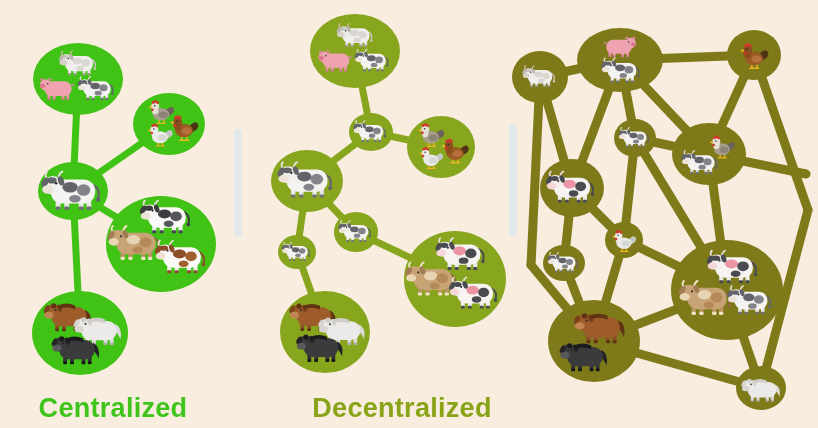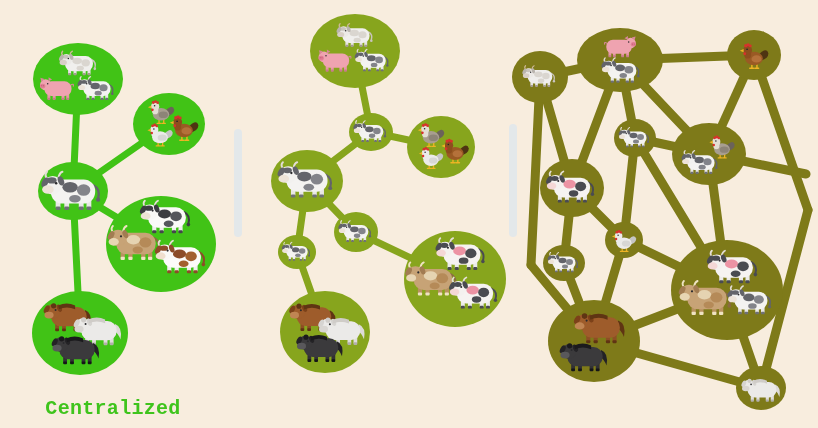--- a/index.html
+++ b/index.html
@@ -3,24 +3,24 @@
 <meta charset="utf-8">
 <style>
   html,body{margin:0;padding:0;}
   body{font-family:"Liberation Sans", sans-serif;}
   .canvas{position:relative;width:818px;height:428px;overflow:hidden;}
   .canvas svg{position:absolute;left:0;top:0;}
   .net-label{
     position:absolute;
     transform:translate(-50%,-50%);
     font-weight:bold;
-    font-size:20px;
+    font-size:27px;
     letter-spacing:.3px;
     white-space:nowrap;
-    font-family:Liberation Mono, monospace;
+    font-family:Liberation Sans, sans-serif;
   }
   .divider{position:absolute;border-radius:4px;}
 </style>
 </head>
 <body>
 
 <div class="canvas" id="canvas" style="background: rgb(248, 237, 222);">
   <svg id="net-svg" width="818" height="428" viewBox="0 0 818 428">
       <g>
         <line x1="78" y1="79" x2="73" y2="191" stroke="#41c316" stroke-width="7" stroke-linecap="round"></line>
@@ -985,15 +985,16 @@
           <ellipse cx="-29" cy="-10" rx="3.2" ry="5.5" fill="#d6d4d1" transform="rotate(28 -29 -10)"></ellipse>
           <ellipse cx="-12.5" cy="-11.5" rx="3" ry="5" fill="#d6d4d1" transform="rotate(-22 -12.5 -11.5)"></ellipse>
           <path d="M-14,-15 Q-3,-20 8,-15 L8,-10 Q-3,-15 -13,-10 Z" fill="#cfccc8"></path>
           <circle cx="-20" cy="-14.5" r="3.4" fill="#cfccc8"></circle>
           <ellipse cx="-26" cy="-2.5" rx="6" ry="4.4" fill="#d9d6d2"></ellipse>
           <circle cx="-17.5" cy="-9" r="1.3" fill="#2a2a2e"></circle>
         </g>
       </g>
     </svg>
   <div class="net-label" id="label-0" style="left: 113px; top: 408px; color: rgb(63, 196, 28);">Centralized</div>
+  <div class="net-label" id="label-1" style="left: 402px; top: 408px; color: rgb(138, 164, 24);">Decentralized</div>
 <div class="divider" style="left: 234px; top: 129px; width: 8px; height: 108px; background: rgb(227, 232, 234);"></div>
     <div class="divider" style="left: 509px; top: 124px; width: 8px; height: 113px; background: rgb(227, 232, 234);"></div>
   </div>
 
 </body></html>

